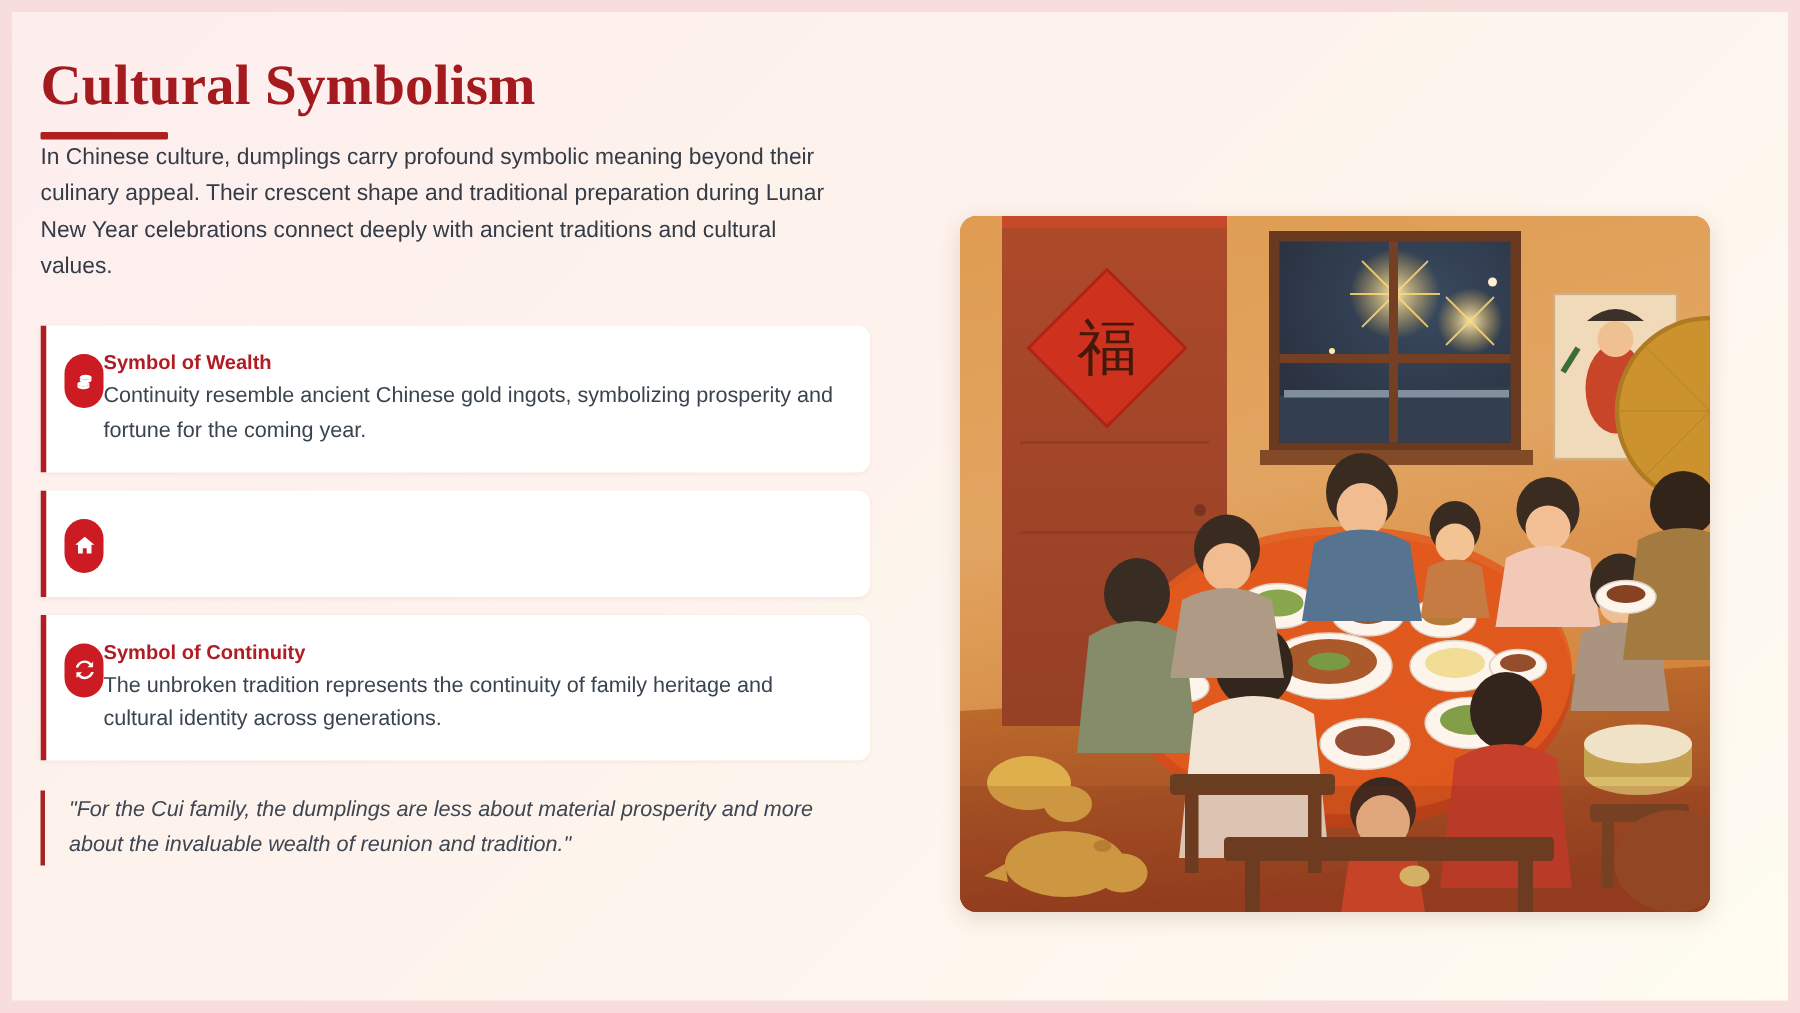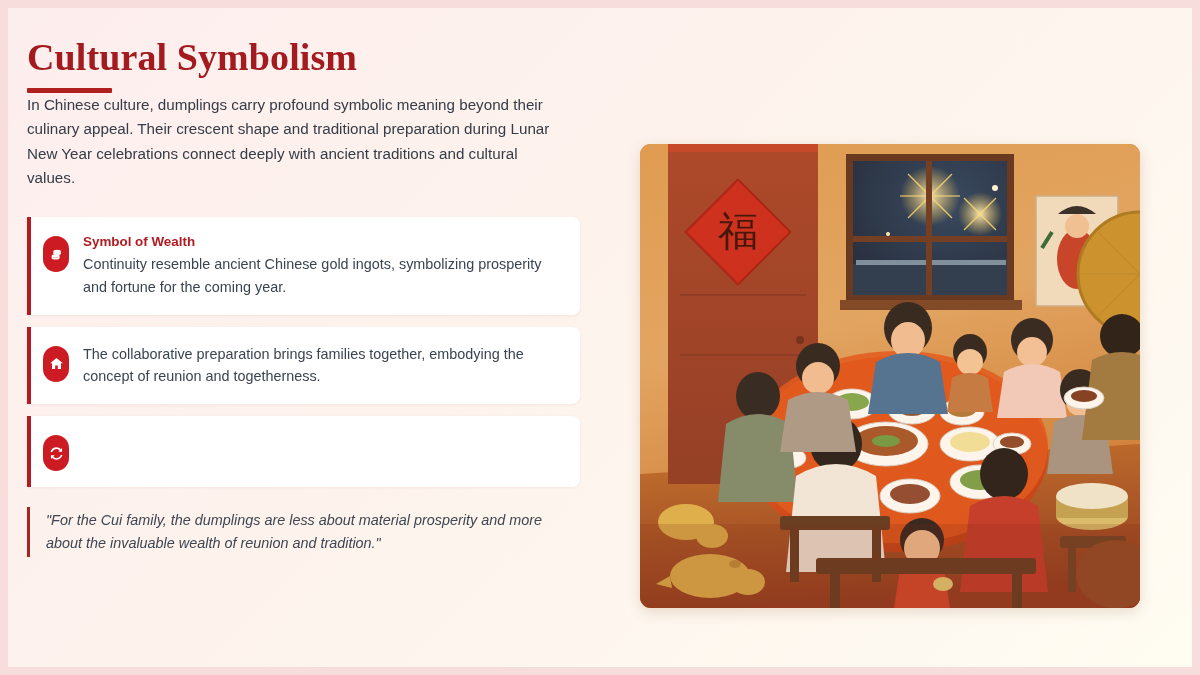--- a/index.html
+++ b/index.html
@@ -63,21 +63,20 @@
     margin-top: 26px;
     display: flex;
     flex-direction: column;
     gap: 12px;
   }
 
   .card {
     position: relative;
     display: flex;
     align-items: flex-start;
-    gap: 14px;
     width: 553px;
     background: #ffffff;
     border-left: 4px solid #b11d22;
     border-radius: 0 8px 8px 0;
     padding: 15px 18px 16px 12px;
     box-shadow: 0 1px 3px rgba(120, 60, 40, 0.07);
   }
 
   .card-icon {
     flex: 0 0 auto;
@@ -165,31 +164,34 @@
         </div>
       </div>
 
       <div class="card">
         <span class="card-icon">
           <svg width="15" height="15" viewBox="0 0 24 24" fill="#ffffff" aria-hidden="true">
             <path d="M12 3L1.8 11.4h3v9.3h5.1v-5.6h4.2v5.6h5.1v-9.3h3z"></path>
           </svg>
         </span>
         <div class="card-body">
-          <div class="card-text">The collaborative preparation brings families together, embodying the concept of reunion and togetherness.</div>
         </div>
       </div>
 
       <div class="card">
         <span class="card-icon">
           <svg width="15" height="15" viewBox="0 0 24 24" fill="#ffffff" aria-hidden="true">
             <path d="M12 4.6c2.1 0 3.9 1 5 2.6l-2.1 2.1h6V3.3l-1.9 1.9C17.4 3.2 14.9 2 12 2 7.3 2 3.4 5.2 2.4 9.5h2.8C6.1 6.7 8.8 4.6 12 4.6z"></path>
             <path d="M12 19.4c-2.1 0-3.9-1-5-2.6l2.1-2.1h-6v6l1.9-1.9C6.6 20.8 9.1 22 12 22c4.7 0 8.6-3.2 9.6-7.5h-2.8c-.9 2.8-3.6 4.9-6.8 4.9z"></path>
           </svg>
         </span>
+        <div class="card-body">
+          <div class="card-heading">Symbol of Continuity</div>
+          <div class="card-text">The unbroken tradition represents the continuity of family heritage and cultural identity across generations.</div>
+        </div>
       </div>
 
     </div>
 
     <blockquote class="quote">
       <p>"For the Cui family, the dumplings are less about material prosperity and more about the invaluable wealth of reunion and tradition."</p>
     </blockquote>
 
   </div>
 

